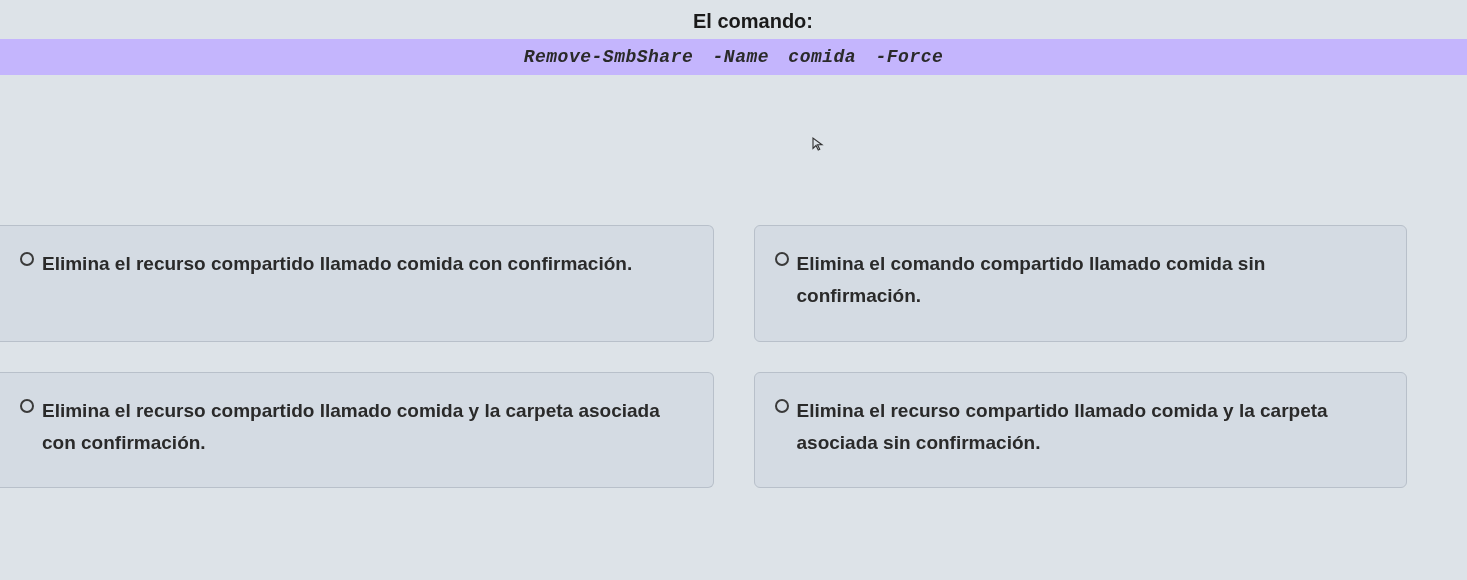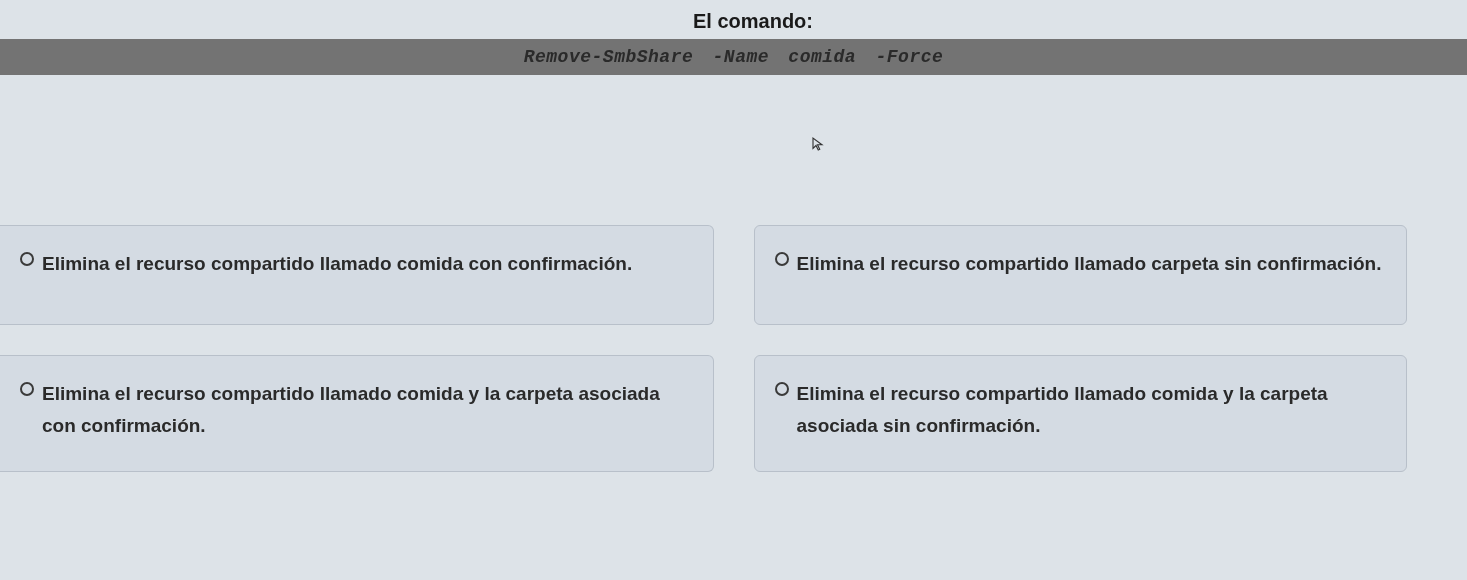--- a/index.html
+++ b/index.html
@@ -16,21 +16,21 @@
       padding-top: 10px;
     }
     .question-title {
       font-weight: 700;
       font-size: 20px;
       color: #1a1a1a;
       margin-bottom: 6px;
       margin-left: 39px;
     }
     .code-bar {
-      background: #737373;
+      background: #c4b5fd;
       padding: 8px 0;
       width: 100%;
       text-align: center;
     }
     .code-text {
       font-family: 'Consolas', 'Courier New', monospace;
       font-style: italic;
       font-weight: 600;
       font-size: 18px;
       color: #2a2a2a;
@@ -109,21 +109,21 @@
 <div class="options-grid">
 
   <div class="option-card left">
     <span class="radio-circle"></span>
     <span class="option-text">Elimina el recurso compartido llamado comida con confirmación.</span>
   </div>
 
   <div class="right-col">
     <div class="option-card">
       <span class="radio-circle"></span>
-      <span class="option-text">Elimina el recurso compartido llamado carpeta sin confirmación.</span>
+      <span class="option-text">Elimina el comando compartido llamado comida sin confirmación.</span>
     </div>
   </div>
 
   <div class="option-card left">
     <span class="radio-circle"></span>
     <span class="option-text">Elimina el recurso compartido llamado comida y la carpeta asociada con confirmación.</span>
   </div>
 
   <div class="right-col">
     <div class="option-card">

